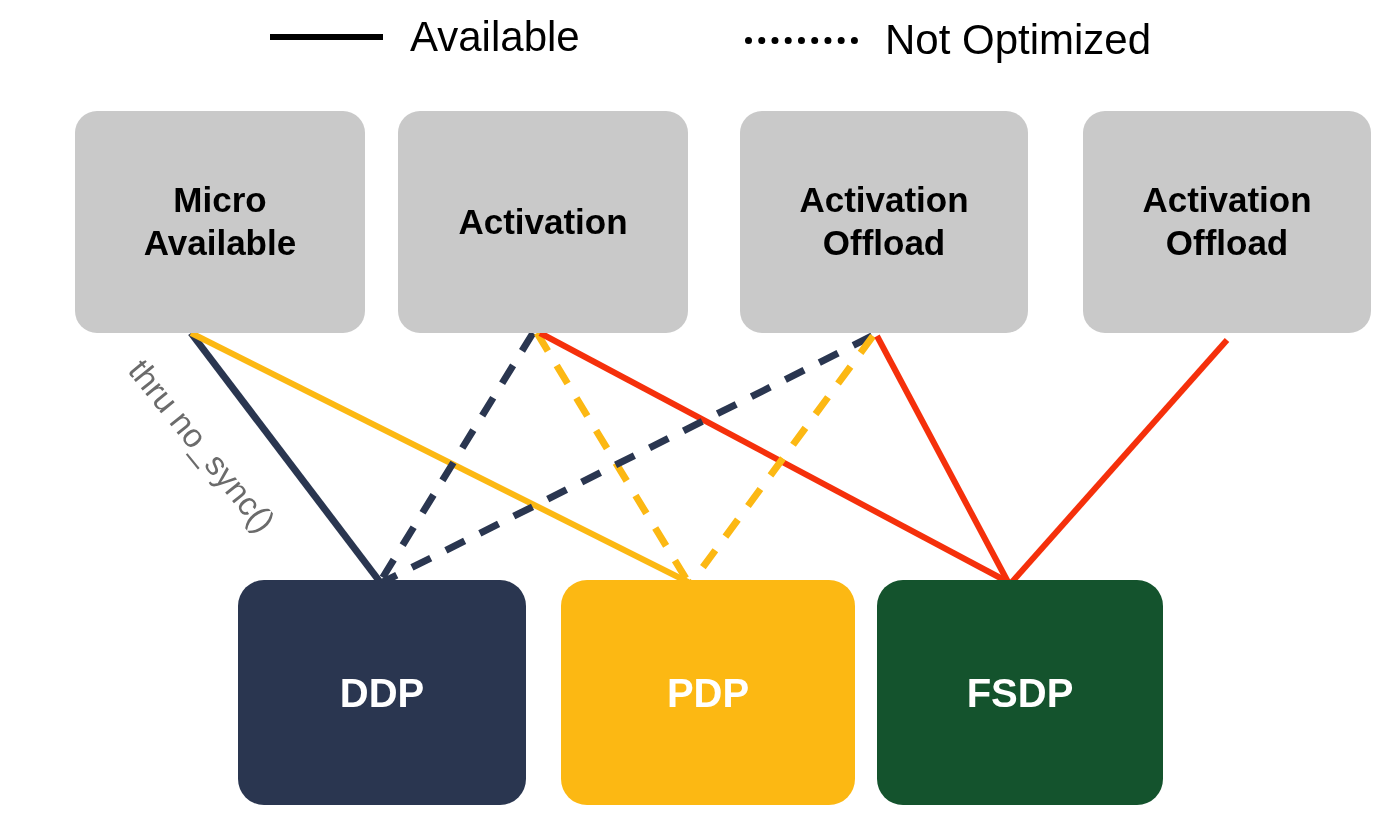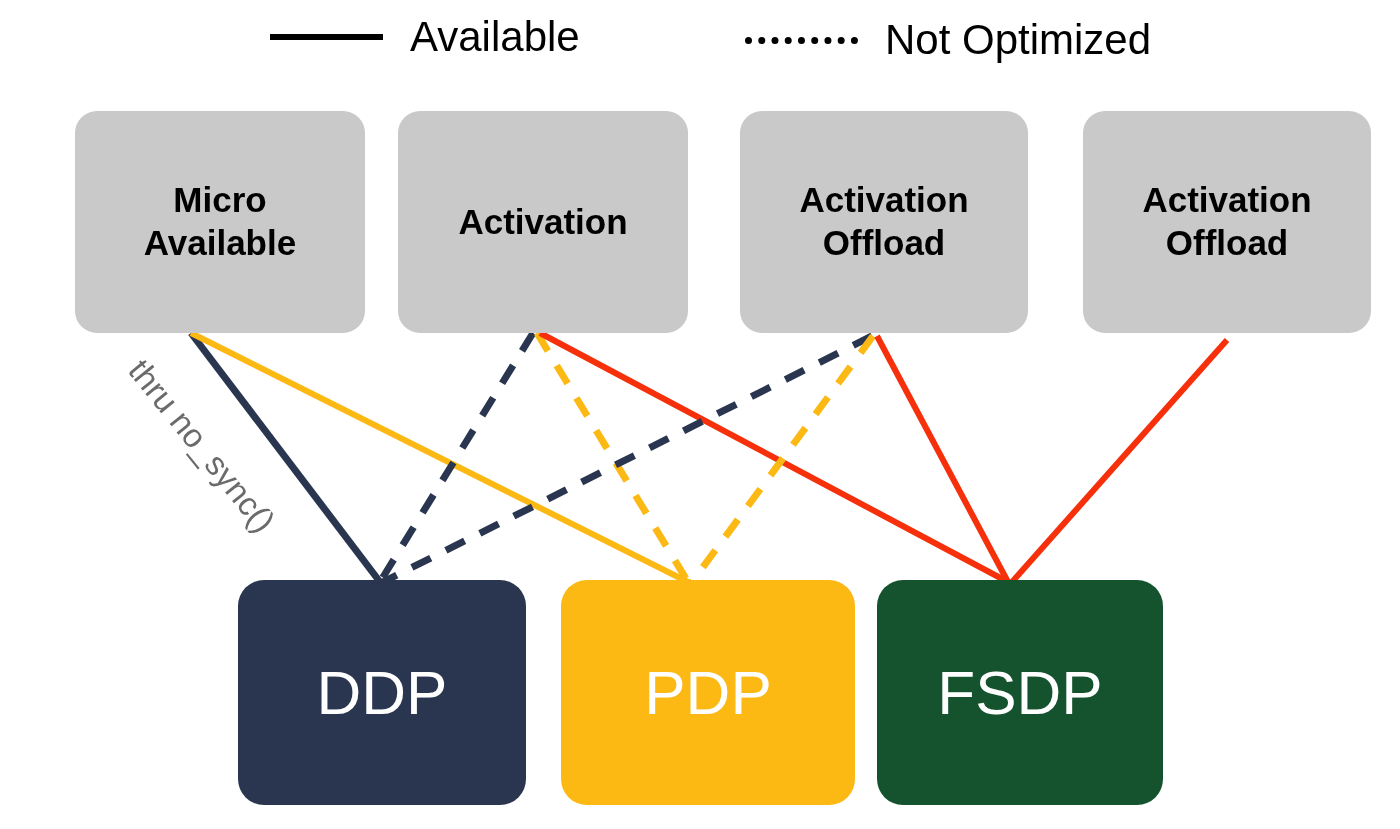--- a/index.html
+++ b/index.html
@@ -17,21 +17,21 @@
   .legend-line.solid{border-top:6px solid #000000;}
   .legend-line.dashed{border-top:7px dotted #000000;}
   .legend-label{font-size:42px;color:#000000;line-height:1;white-space:nowrap;}
 
   
   .node{position:absolute;display:flex;align-items:center;justify-content:center;
         text-align:center;box-sizing:border-box;}
   .node-top{background:#c9c9c9;border-radius:22px;height:222px;
             font-size:35px;font-weight:bold;color:#000000;line-height:1.22;}
   .node-bottom{border-radius:26px;height:225px;
-               font-size:62px;font-weight:normal;color:#ffffff;line-height:1;}
+               font-size:40px;font-weight:bold;color:#ffffff;line-height:1;}
 
   .n-micro{left:52px;top:111px;width:290px;margin-left:23px;}
   .n-ckpt{left:398px;top:111px;width:290px;}
   .n-aoff{left:740px;top:111px;width:288px;}
   .n-poff{left:1083px;top:111px;width:288px;}
 
   .n-ddp{left:238px;top:580px;width:288px;background:#2a3650;}
   .n-pdp{left:561px;top:580px;width:294px;background:#FCB813;}
   .n-fsdp{left:877px;top:580px;width:286px;background:#14532d;}
 

